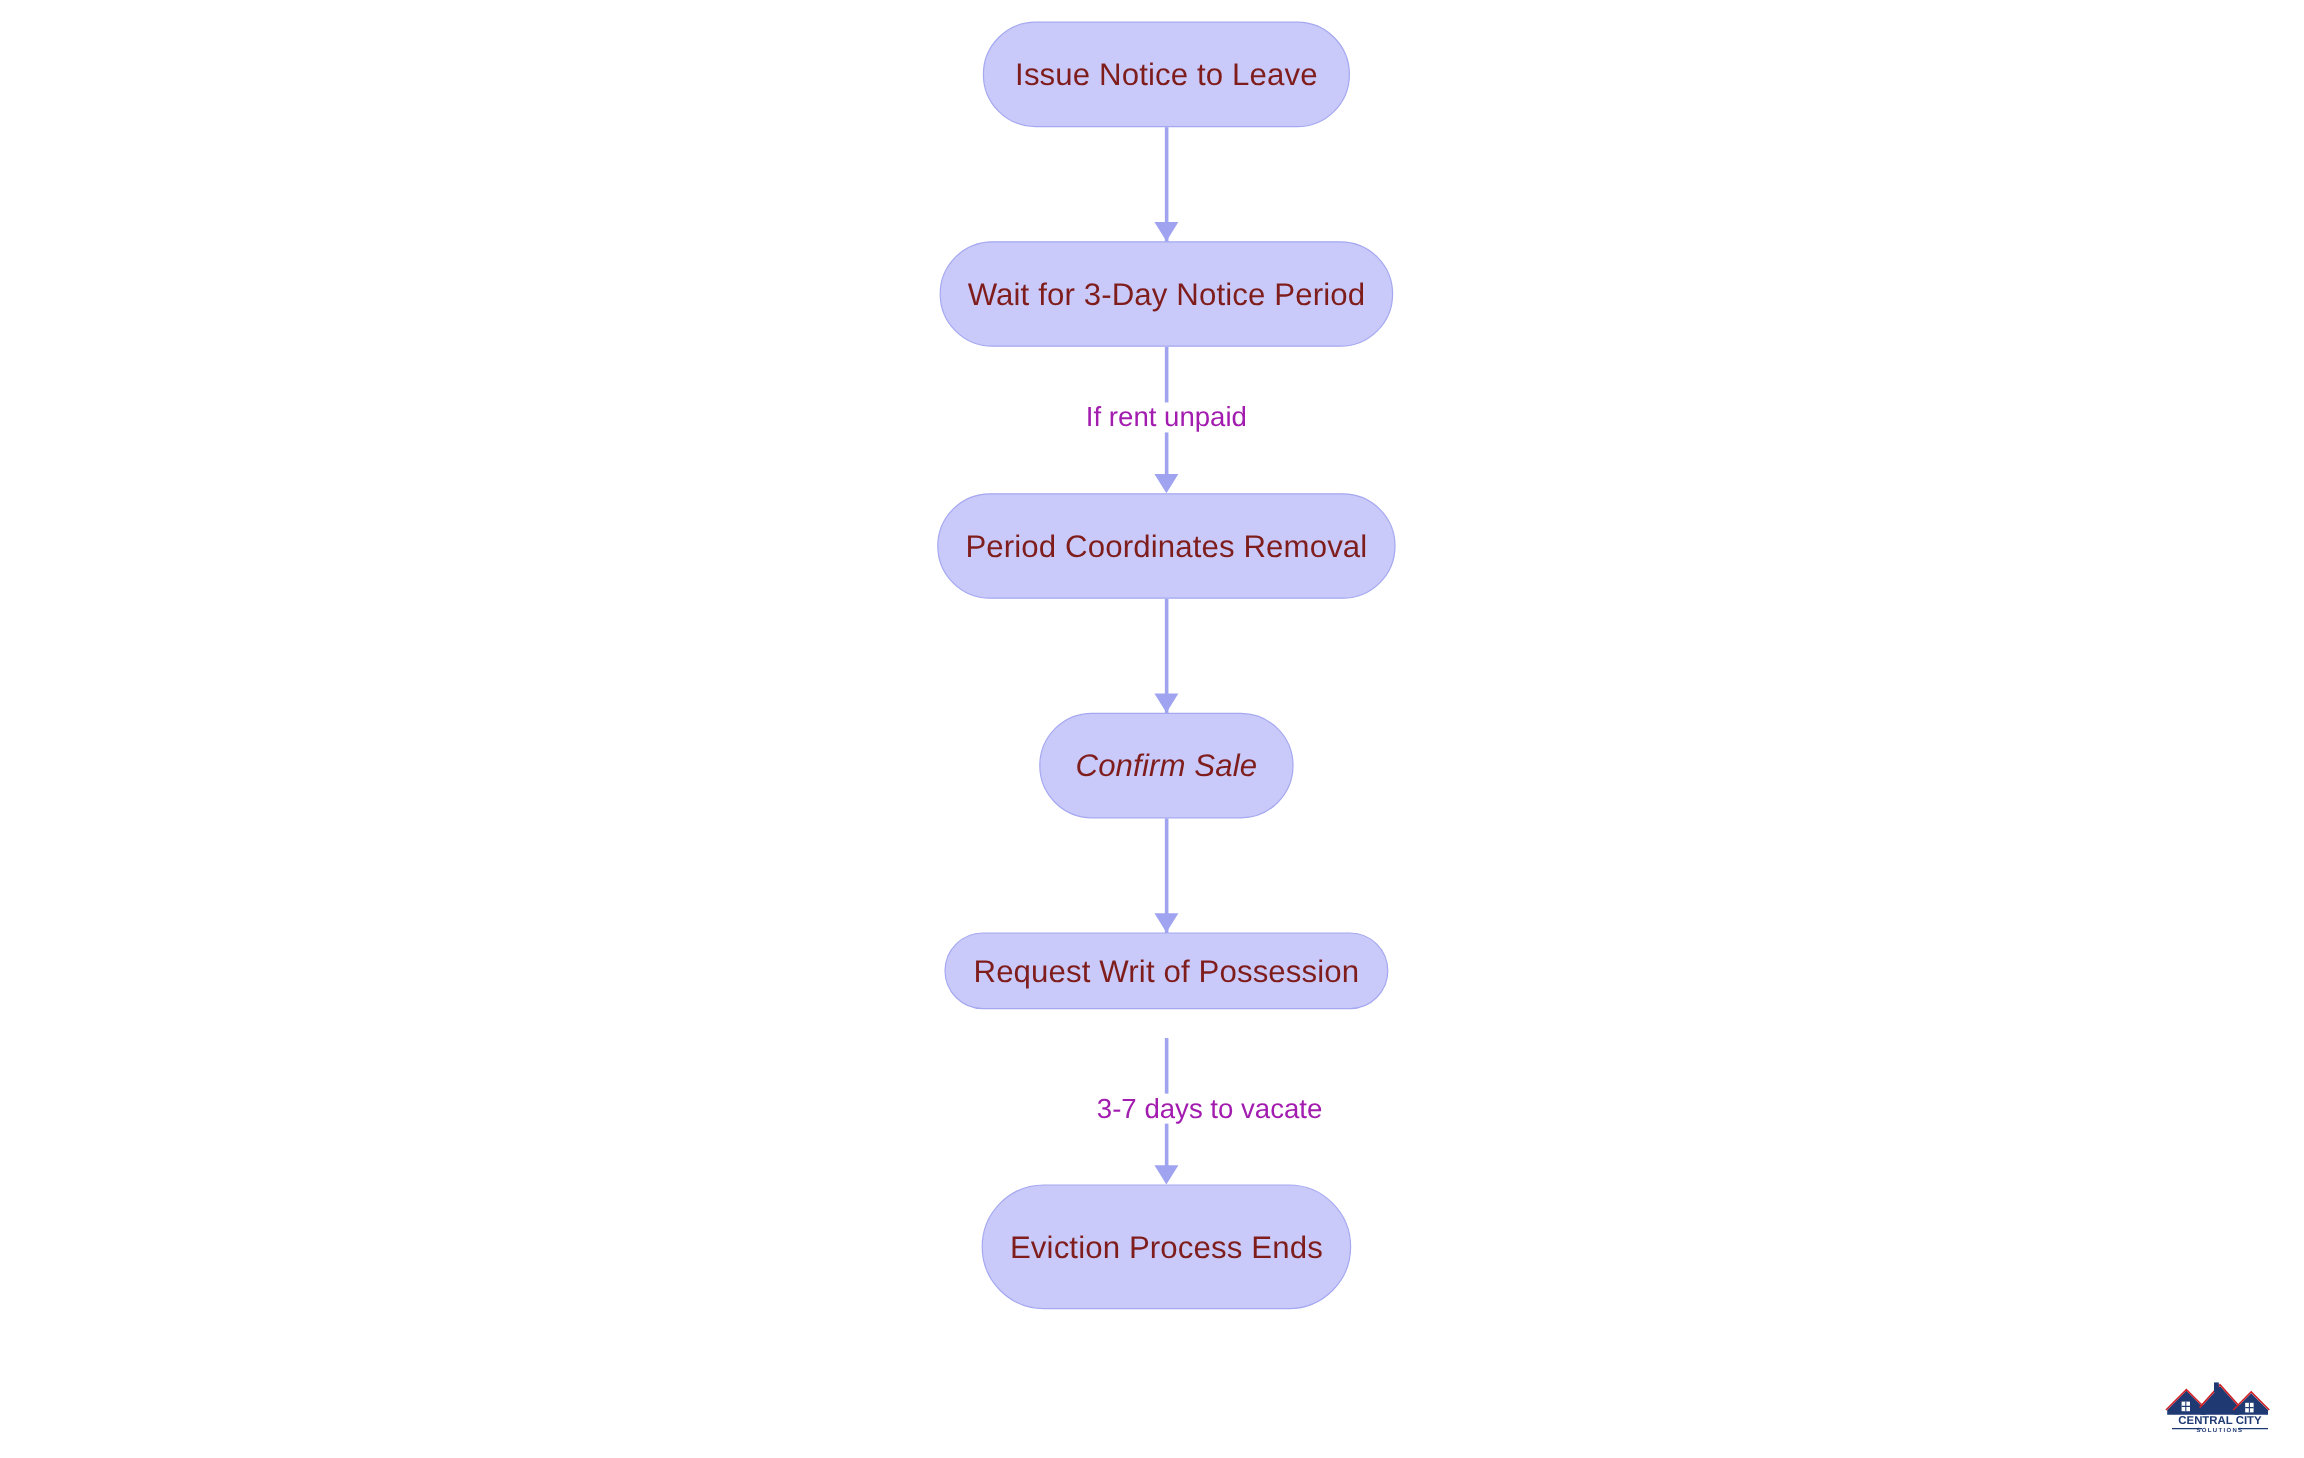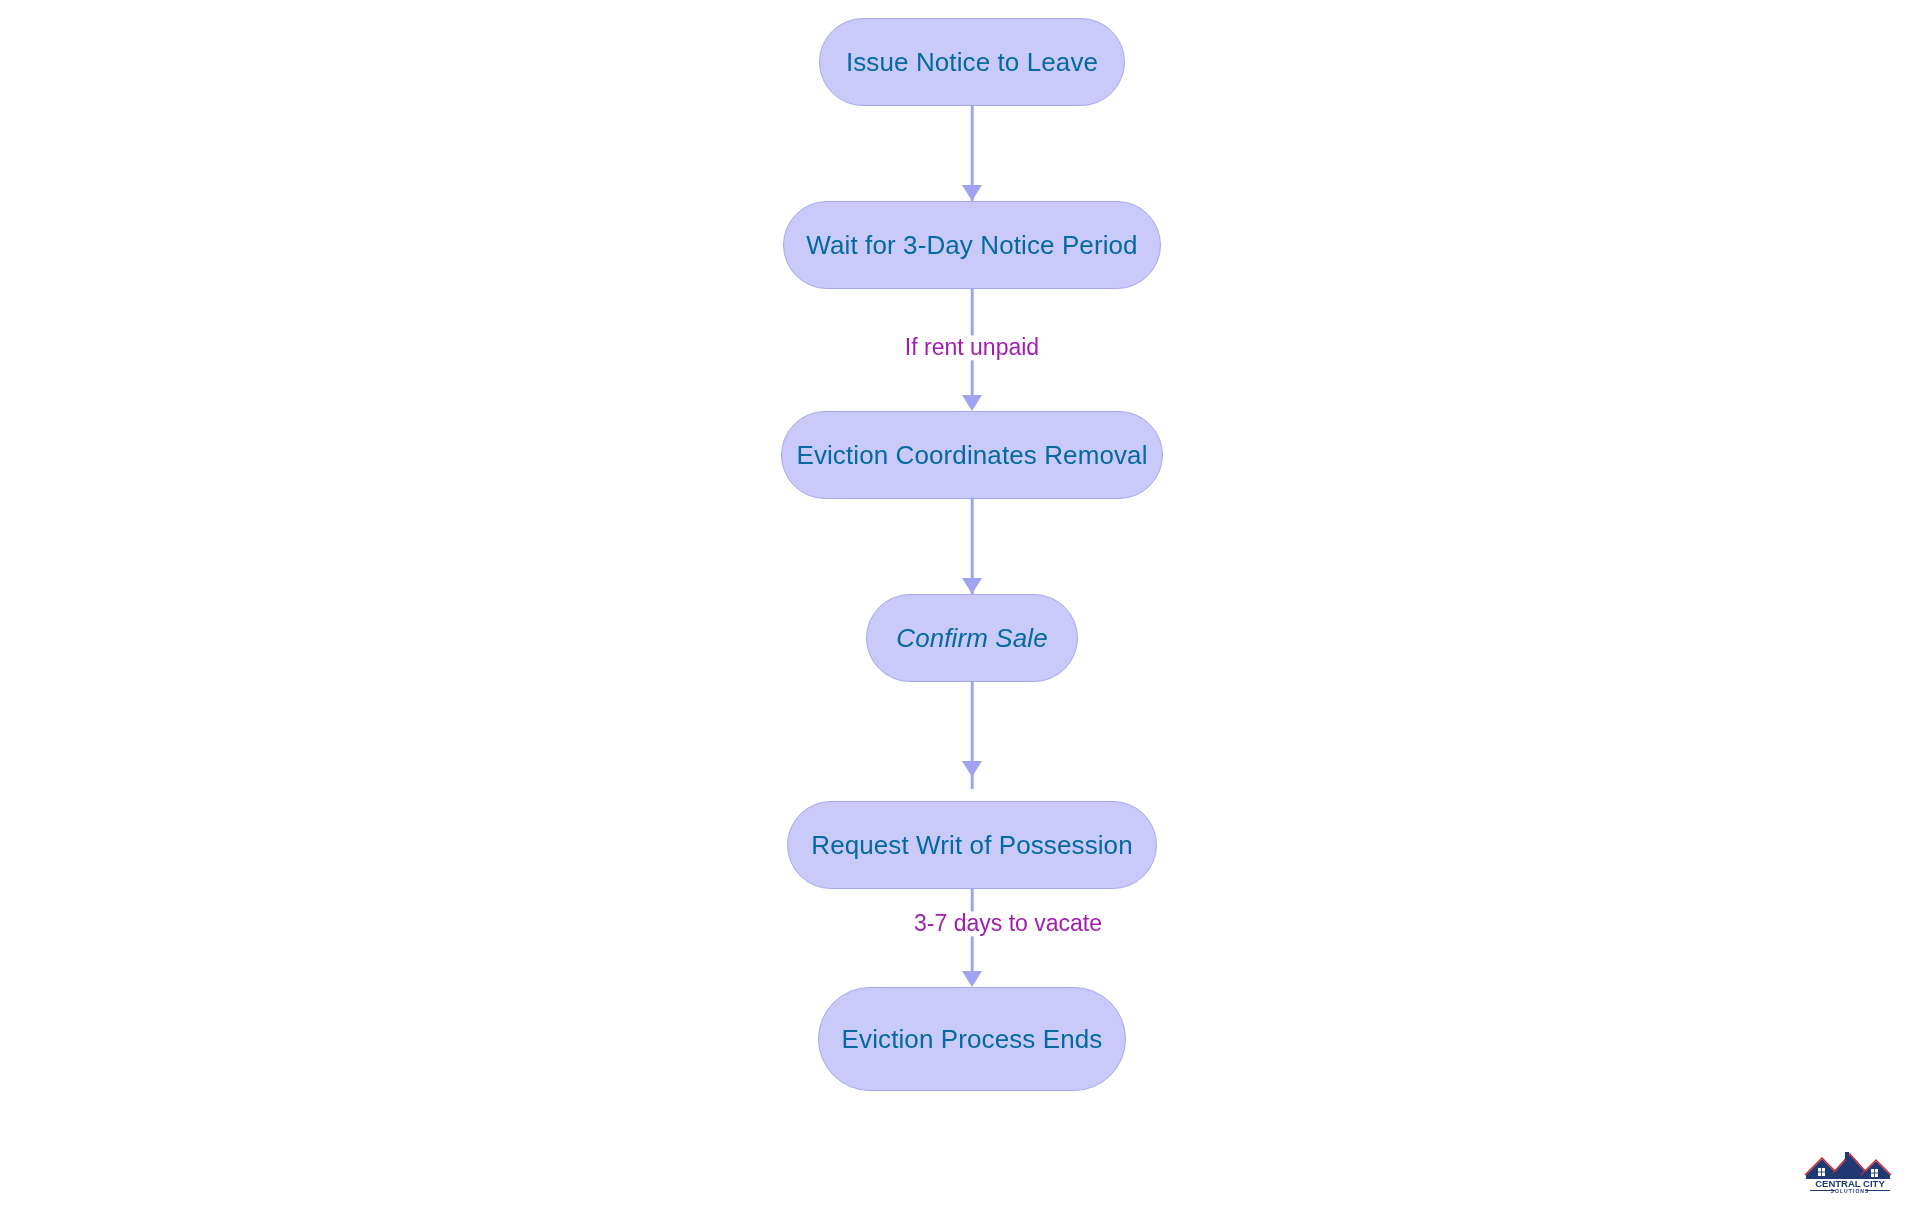--- a/index.html
+++ b/index.html
@@ -27,21 +27,21 @@
   
   .node {
     position: absolute;
     box-sizing: border-box;
     background: #c9caf9;
     border: 1.6px solid #a5a8f0;
     border-radius: 999px;
     display: flex;
     align-items: center;
     justify-content: center;
-    color: #0369a1;
+    color: #7f1d1d;
     font-size: 26px;
     font-weight: 400;
     letter-spacing: 0.1px;
     white-space: nowrap;
     transform: translateX(-50%);
   }
 
   
   .edge-line {
     position: absolute;
@@ -98,25 +98,25 @@
   <div class="edge-head" style="left:972px; top:761px;"></div>
 
   <div class="edge-line" style="left:972px; top:865px; height:118px;"></div>
   <div class="edge-head" style="left:972px; top:971px;"></div>
   <div class="edge-label" style="left:972px; top:924px;margin-left:36px;">3-7 days to vacate</div>
 
   <div class="node" style="left:972px; top:18px; width:306px; height:88px;">Issue Notice to Leave</div>
 
   <div class="node" style="left:972px; top:201px; width:378px; height:88px;">Wait for 3-Day Notice Period</div>
 
-  <div class="node" style="left:972px; top:411px; width:382px; height:88px;">Eviction Coordinates Removal</div>
+  <div class="node" style="left:972px; top:411px; width:382px; height:88px;">Period Coordinates Removal</div>
 
   <div class="node" style="left:972px; top:594px; width:212px; height:88px;font-style:italic;">Confirm Sale</div>
 
-  <div class="node" style="left:972px; top:801px; width:370px; height:88px;">Request Writ of Possession</div>
+  <div class="node" style="left:972px; top:777px; width:370px; height:64px;">Request Writ of Possession</div>
 
   <div class="node" style="left:972px; top:987px; width:308px; height:104px;">Eviction Process Ends</div>
 
 </div>
 
 <div id="brand-logo">
   <svg viewBox="0 0 92 46" width="92" height="46" xmlns="http://www.w3.org/2000/svg">
 
     <path d="M2 26 L18 10 L34 26 L34 30 L2 30 Z" fill="#1f3a73"></path>
     <path d="M1 26 L18 9 L35 26" fill="none" stroke="#cc2229" stroke-width="1.4"></path>

